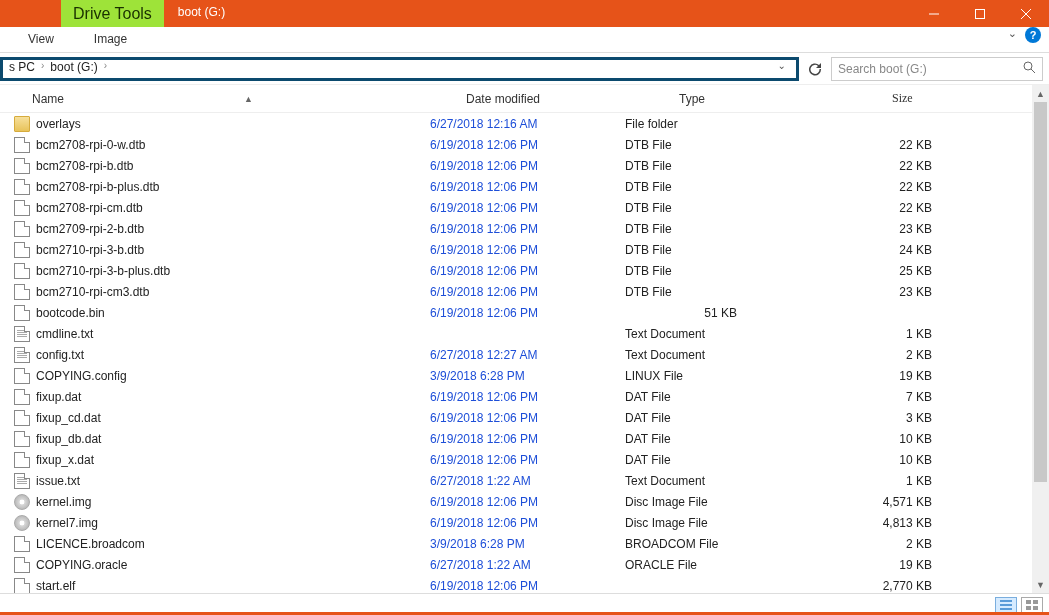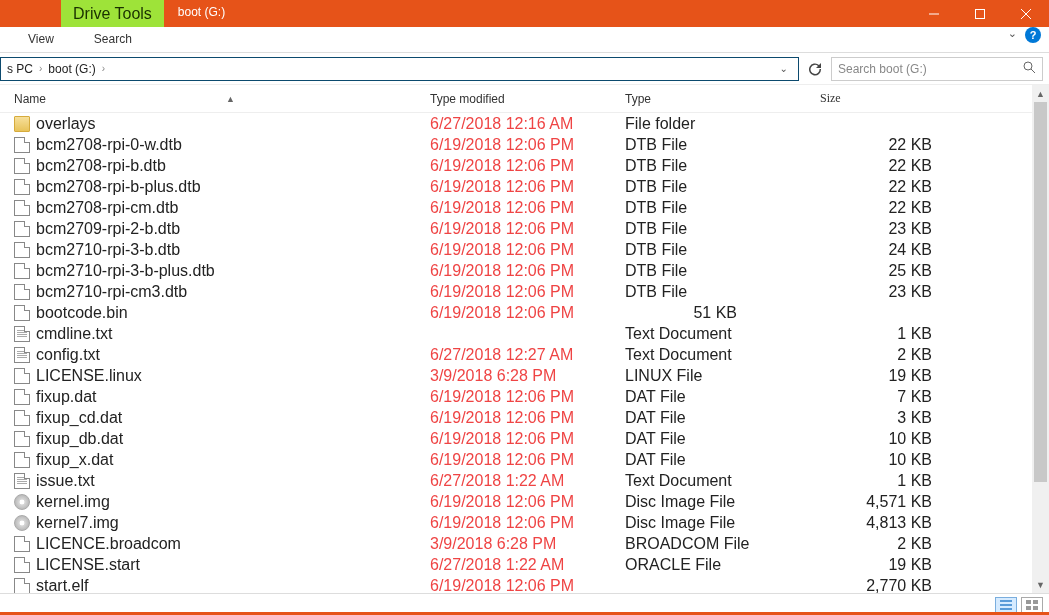--- a/index.html
+++ b/index.html
@@ -13,42 +13,42 @@
 .win-btn svg { width: 10px; height: 10px; }
 
 .ribbon-tabs { height: 26px; border-bottom: 1px solid #ddd; display: flex; align-items: flex-start; padding-left: 18px; gap: 0; }
 .ribbon-tabs .tab { padding: 5px 18px; font-size: 12px; color: #333; }
 .ribbon-tabs .tab:first-child { padding-left: 10px; padding-right: 22px; }
 .ribbon-tabs .rspacer { flex: 1; }
 .ribbon-tabs .collapse-caret { padding: 0 8px; color: #555; font-size: 11px; }
 .ribbon-tabs .help-icon { width: 16px; height: 16px; border-radius: 50%; background: #0078d7; color: #fff; display: flex; align-items: center; justify-content: center; font-size: 11px; margin-right: 8px; font-weight: bold; }
 
 .navbar { height: 32px; border-bottom: 1px solid #eee; display: flex; align-items: center; padding: 0 6px 0 0; }
-.breadcrumb-box { flex: 1; height: 24px; border: 1px solid #0c4a6e; margin: 0 4px 0 0; display: flex; align-items: center; padding: 0 6px; font-size: 12px; color: #222; }
+.breadcrumb-box { flex: 1; height: 24px; border: 3px solid #0c4a6e; margin: 0 4px 0 0; display: flex; padding: 0 6px; font-size: 12px; color: #222; }
 .breadcrumb-box .sep { margin: 0 6px; color: #888; font-size: 10px; }
 .breadcrumb-box .bc-end { flex:1; }
 .breadcrumb-box .dd { color: #555; font-size: 10px; padding: 0 4px; }
 .refresh-btn { width: 24px; height: 24px; display:flex; align-items:center; justify-content:center; color:#333; margin-right: 4px; }
 .search-box { width: 212px; height: 24px; border: 1px solid #ccc; display: flex; align-items: center; padding: 0 6px; color: #888; font-size: 12px; }
 .search-box .ph { flex:1; }
 .search-box .mag { color:#555; }
 
 .content { position: relative; height: calc(615px - 27px - 26px - 32px - 22px); }
 .headers { height: 28px; border-bottom: 1px solid #eee; display: flex; align-items: center; font-size: 12px; color: #333; }
 .col-name { width: 430px; padding-left: 14px; display:flex; align-items:center; gap: 180px; }
 .col-name .sort-caret { font-size: 9px; color: #666; margin-left: auto; margin-right: 206px; }
 .col-date { width: 195px; }
 .col-type { width: 195px; }
 .col-size { width: 125px; text-align: left; font-family: Liberation Serif, serif; }
-.headers > div { border-right: 1px solid transparent; }
+.headers > div { border-right: 1px solid transparent; margin-left: 18px; }
 
 .file-list { overflow: hidden; }
-.row { height: 21px; display: flex; align-items: center; font-size: 16px; color: #222; }
+.row { height: 21px; display: flex; align-items: center; font-size: 12px; color: #222; }
 .row .c-name { width: 430px; padding-left: 14px; display:flex; align-items:center; gap: 6px; }
-.row .c-date { width: 195px; color: #ef4444; }
+.row .c-date { width: 195px; color: #1d4ed8; }
 .row .c-type { width: 195px; }
 .row .c-size { width: 120px; text-align: right; padding-right: 8px; }
 
 .icon { width: 16px; height: 16px; flex-shrink: 0; display:inline-flex; align-items:center; justify-content:center; }
 .icon-folder { background: linear-gradient(#f7e09b,#e8c35a); border:1px solid #d6ab3c; border-radius: 1px; }
 .icon-file { border: 1px solid #888; background: #fff; position: relative; }
 .icon-file::after { content:""; position:absolute; top:-1px; right:-1px; width:5px; height:5px; background:#fff; border-left:1px solid #888; border-bottom:1px solid #888; }
 .icon-text { border: 1px solid #888; background: #fff; }
 .icon-text::before { content:""; position:absolute; top:3px; left:2px; right:2px; height:1px; background:#aaa; box-shadow: 0 2px 0 #aaa, 0 4px 0 #aaa, 0 6px 0 #aaa; }
 .icon-disc { border-radius:50%; background: radial-gradient(circle,#fff 25%,#d9d9d9 26%,#bbb 70%,#ddd 100%); border:1px solid #aaa; }
@@ -83,21 +83,21 @@
   <div class="win-btn">
     <svg viewBox="0 0 10 10">
         <line x1="0" y1="0" x2="10" y2="10" stroke="#fff" stroke-width="1"></line>
         <line x1="10" y1="0" x2="0" y2="10" stroke="#fff" stroke-width="1"></line>
       </svg>
   </div>
 </div>
 
 <div class="ribbon-tabs">
   <div class="tab">View</div>
-  <div class="tab">Search</div>
+  <div class="tab">Image</div>
   <div class="rspacer"></div>
   <div class="collapse-caret">⌄</div>
   <div class="help-icon">?</div>
 </div>
 
 <div class="navbar">
   <div class="breadcrumb-box">
     <span>s PC</span>
     <span class="sep">›</span>
     <span>boot (G:)</span>
@@ -120,21 +120,21 @@
     </span>
   </div>
 </div>
 
 <div class="content">
   <div class="headers">
     <div class="col-name">
       <span>Name</span>
       <span class="sort-caret">▲</span>
     </div>
-    <div class="col-date">Type modified</div>
+    <div class="col-date">Date modified</div>
     <div class="col-type">Type</div>
     <div class="col-size">Size</div>
   </div>
 
   <div class="file-list" id="file-list">
       <div class="row">
         <div class="c-name">
           <span class="icon icon-folder"></span>
           <span>overlays</span>
         </div>
@@ -236,21 +236,21 @@
           <span class="icon icon-file icon-text"></span>
           <span>config.txt</span>
         </div>
         <div class="c-date">6/27/2018 12:27 AM</div>
         <div class="c-type">Text Document</div>
         <div class="c-size">2 KB</div>
       </div>
       <div class="row">
         <div class="c-name">
           <span class="icon icon-file"></span>
-          <span>LICENSE.linux</span>
+          <span>COPYING.config</span>
         </div>
         <div class="c-date">3/9/2018 6:28 PM</div>
         <div class="c-type">LINUX File</div>
         <div class="c-size">19 KB</div>
       </div>
       <div class="row">
         <div class="c-name">
           <span class="icon icon-file"></span>
           <span>fixup.dat</span>
         </div>
@@ -317,21 +317,21 @@
           <span class="icon icon-file"></span>
           <span>LICENCE.broadcom</span>
         </div>
         <div class="c-date">3/9/2018 6:28 PM</div>
         <div class="c-type">BROADCOM File</div>
         <div class="c-size">2 KB</div>
       </div>
       <div class="row">
         <div class="c-name">
           <span class="icon icon-file"></span>
-          <span>LICENSE.start</span>
+          <span>COPYING.oracle</span>
         </div>
         <div class="c-date">6/27/2018 1:22 AM</div>
         <div class="c-type">ORACLE File</div>
         <div class="c-size">19 KB</div>
       </div>
       <div class="row">
         <div class="c-name">
           <span class="icon icon-file"></span>
           <span>start.elf</span>
         </div>

